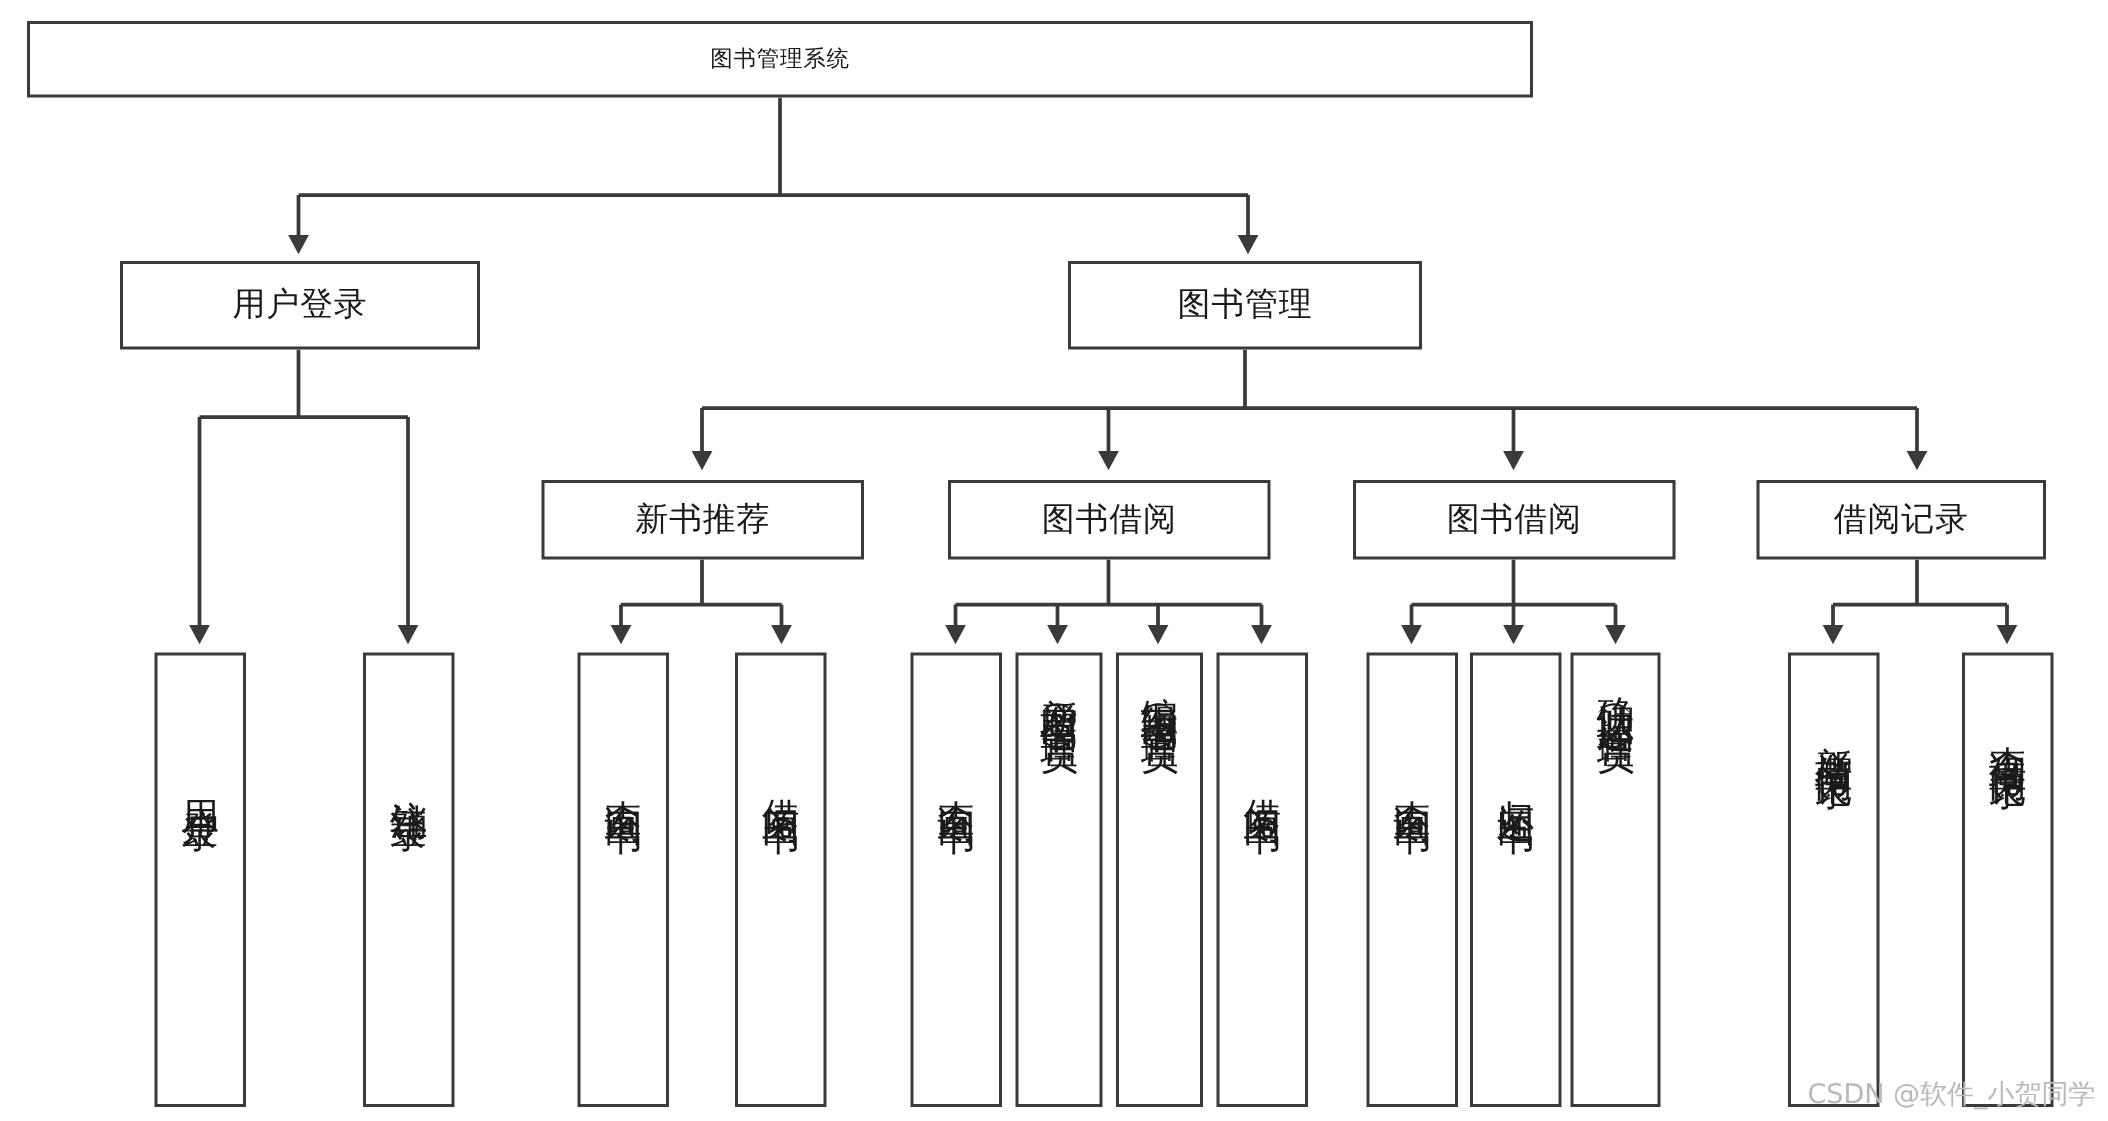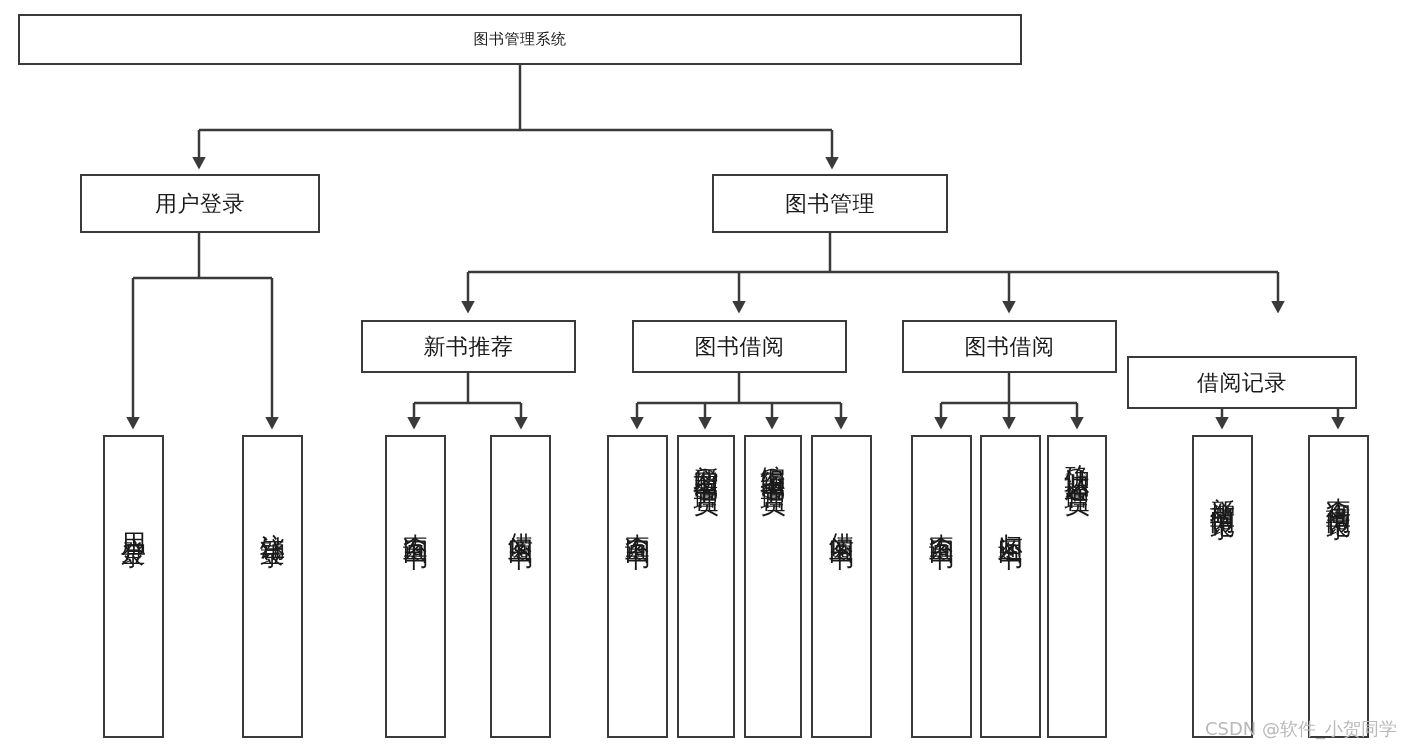--- a/index.html
+++ b/index.html
@@ -137,21 +137,21 @@
   </div>
 
   <div class="node h-node" style="left:632px;top:320px;width:215px;height:53px;">
     <span class="lbl">图书借阅</span>
   </div>
 
   <div class="node h-node" style="left:902px;top:320px;width:215px;height:53px;">
     <span class="lbl">图书借阅</span>
   </div>
 
-  <div class="node h-node" style="left:1127px;top:320px;width:230px;height:53px;margin-top:36px;">
+  <div class="node h-node" style="left:1171px;top:320px;width:193px;height:53px;">
     <span class="lbl">借阅记录</span>
   </div>
 
   <div class="node v-node" style="left:103px;top:435px;width:61px;height:303px;padding-top:76px;">
     <span class="lbl">用户登录</span>
   </div>
 
   <div class="node v-node" style="left:242px;top:435px;width:61px;height:303px;padding-top:76px;">
     <span class="lbl">注销登录</span>
   </div>

